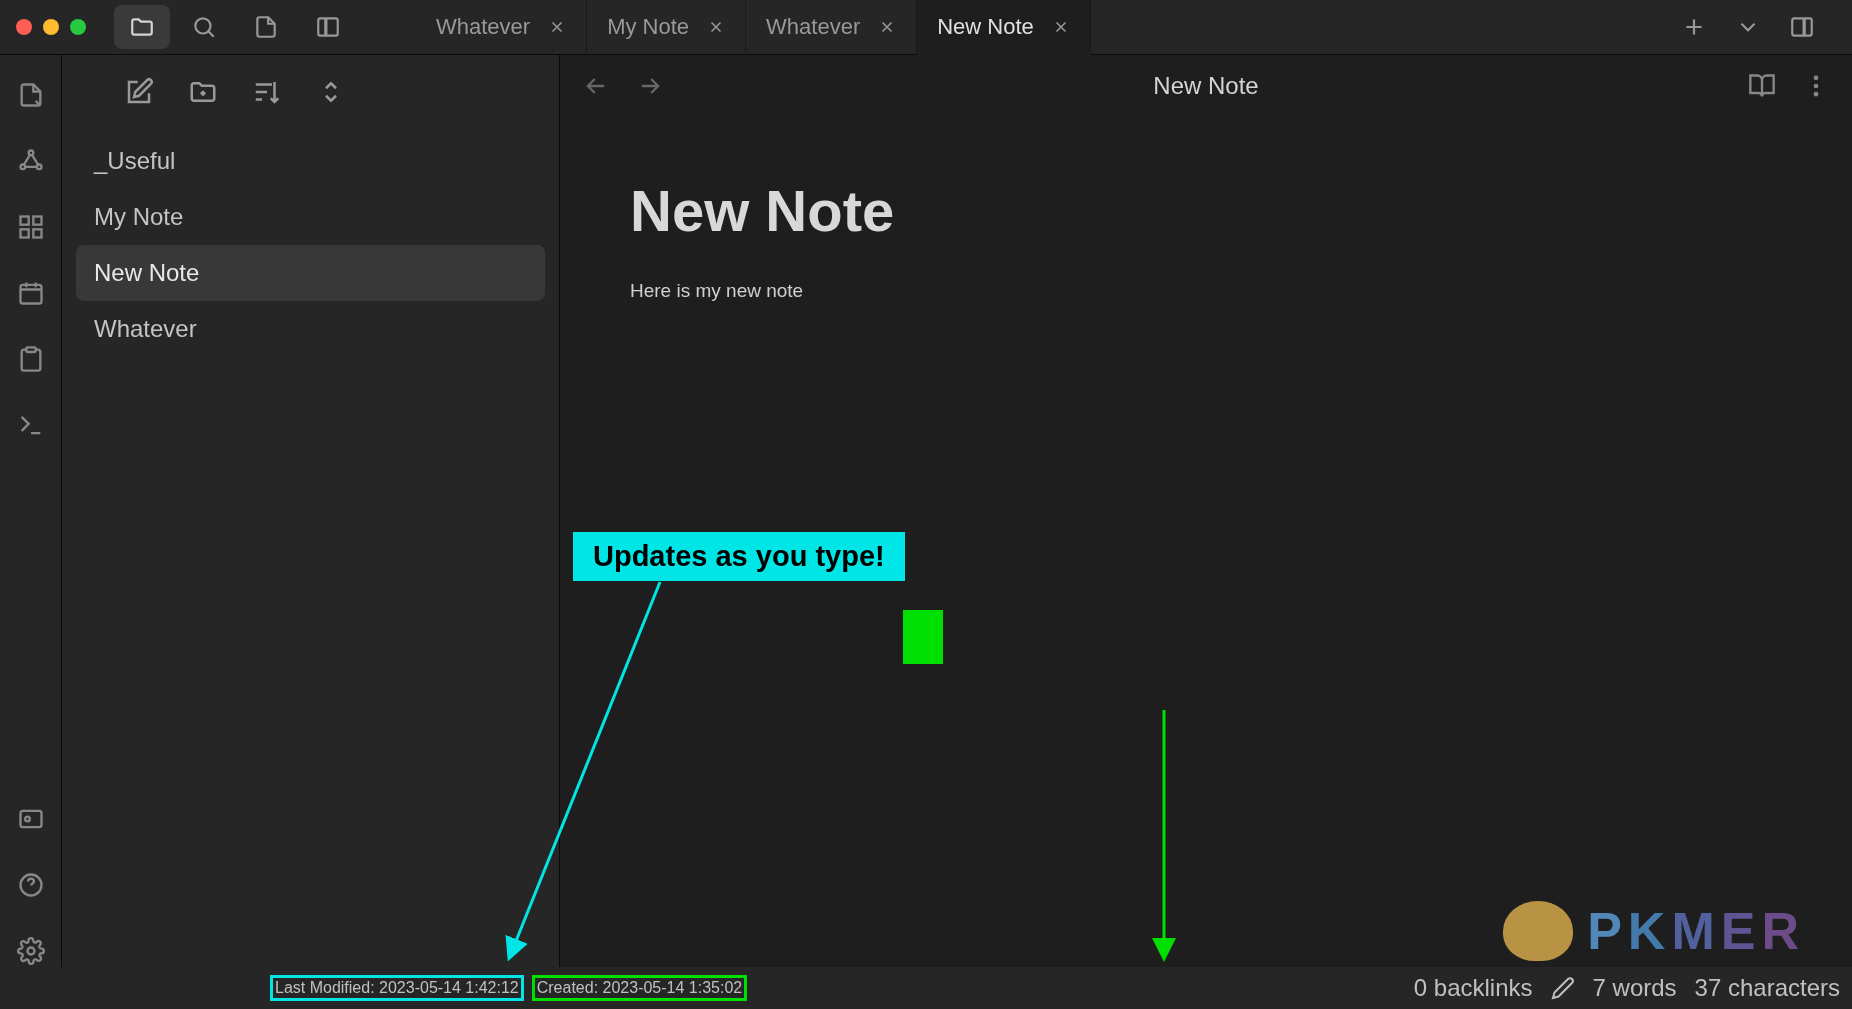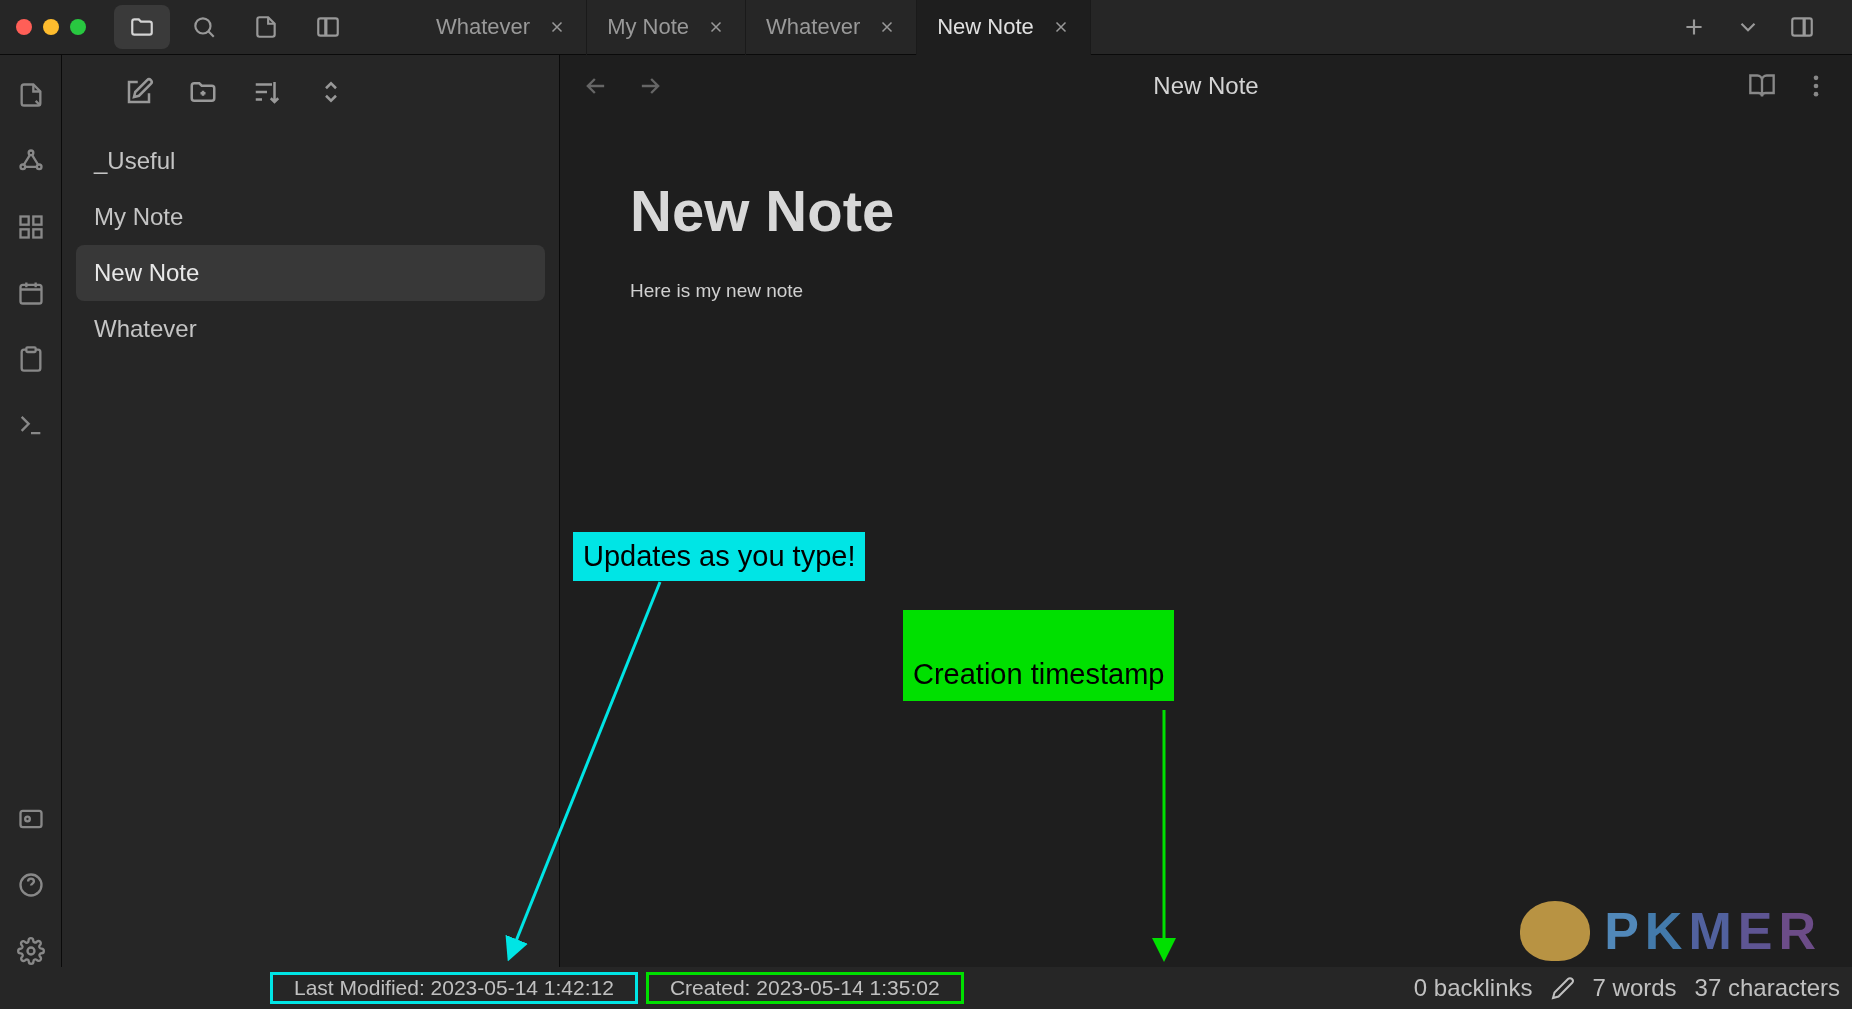--- a/index.html
+++ b/index.html
@@ -129,45 +129,46 @@
   background: #262626;
   display: flex;
   align-items: center;
   padding: 0 12px 0 270px;
   font-size: 24px;
   color: #c0c0c0;
   gap: 8px;
 }
 .status-box {
   border: 3px solid;
-  padding: 1px 21px;
-  font-size: 21px;
+  padding: 1px 2px;
+  font-size: 16px;
   white-space: nowrap;
 }
 .status-box.cyan { border-color: #00e5e5; }
 .status-box.green { border-color: #00e000; }
 .status-right { margin-left: auto; display: flex; gap: 18px; align-items: center; }
 .status-right span { white-space: nowrap; }
 .pencil-icon { width: 24px; height: 24px; }
 
 
 .annotation {
   position: absolute;
   font-size: 29px;
-  padding: 8px 10px;
+  padding: 8px 20px;
   color: #000;
   z-index: 50;
+  font-weight: bold;
 }
 .annotation.cyan { background: #00e5e5; }
 .annotation.green { background: #00e000; text-align: center; line-height: 1.3; }
 
 
 .watermark {
   position: absolute;
-  right: 30px;
+  right: 47px;
   bottom: 48px;
   display: flex;
   align-items: flex-start;
   gap: 14px;
   opacity: 0.85;
   z-index: 40;
   margin-top: 16px;
 }
 .watermark-egg {
   width: 70px; height: 60px;
@@ -408,21 +409,20 @@
         <path d="M17 3a2.8 2.8 0 114 4L7.5 20.5 2 22l1.5-5.5L17 3z"></path>
       </svg>
     <span>7 words</span>
     <span>37 characters</span>
   </div>
 </div>
 
 <div class="annotation cyan" style="left:573px; top:532px;">Updates as you type!</div>
 <div class="annotation green" style="left:903px; top:610px;">
   <br>
-  <span>Creation timestamp</span>
 </div>
 
 <svg style="position:absolute; left:0; top:0; width:1852px; height:1009px; pointer-events:none; z-index:49;">
   <defs>
     <marker id="arrow-cyan" markerWidth="8" markerHeight="8" refX="6" refY="4" orient="auto">
         <path d="M0,0 L8,4 L0,8 z" fill="#00e5e5"></path>
       </marker>
     <marker id="arrow-green" markerWidth="8" markerHeight="8" refX="6" refY="4" orient="auto">
         <path d="M0,0 L8,4 L0,8 z" fill="#00e000"></path>
       </marker>

